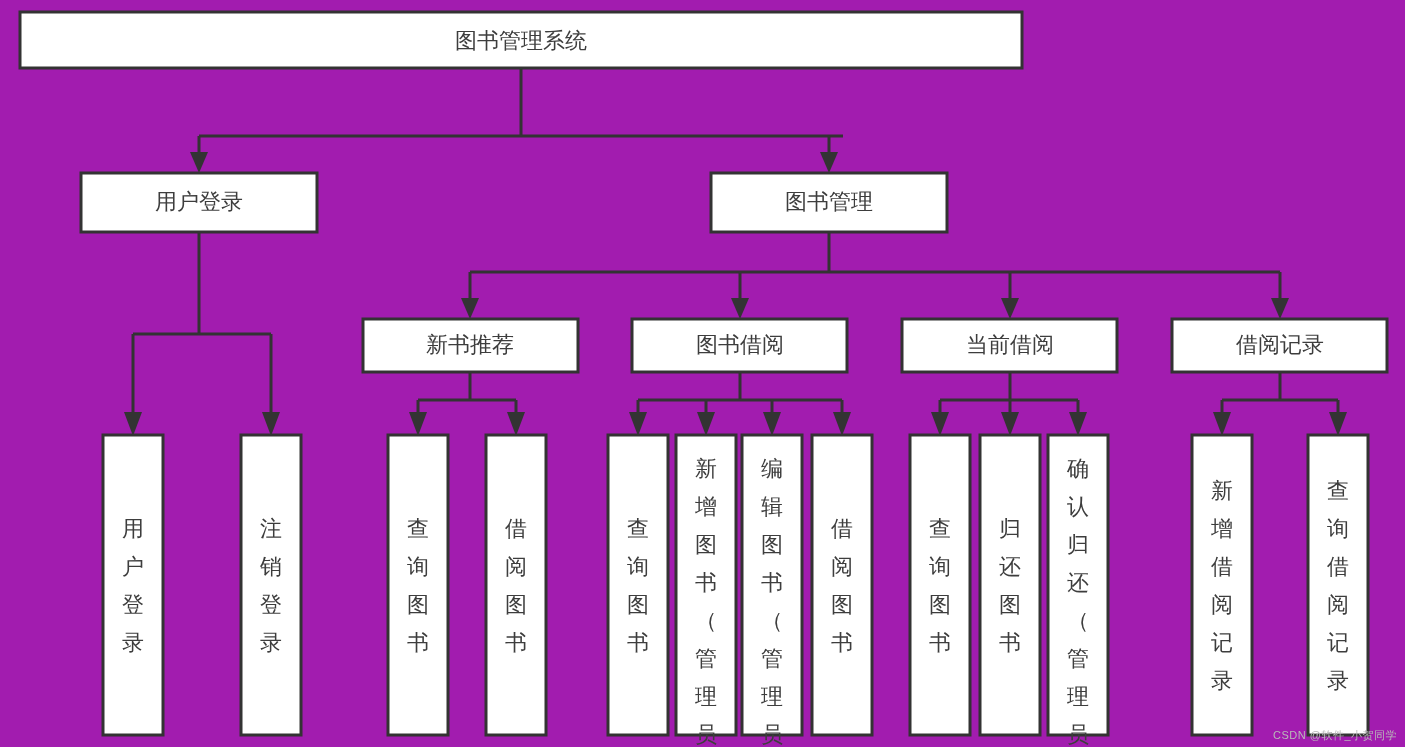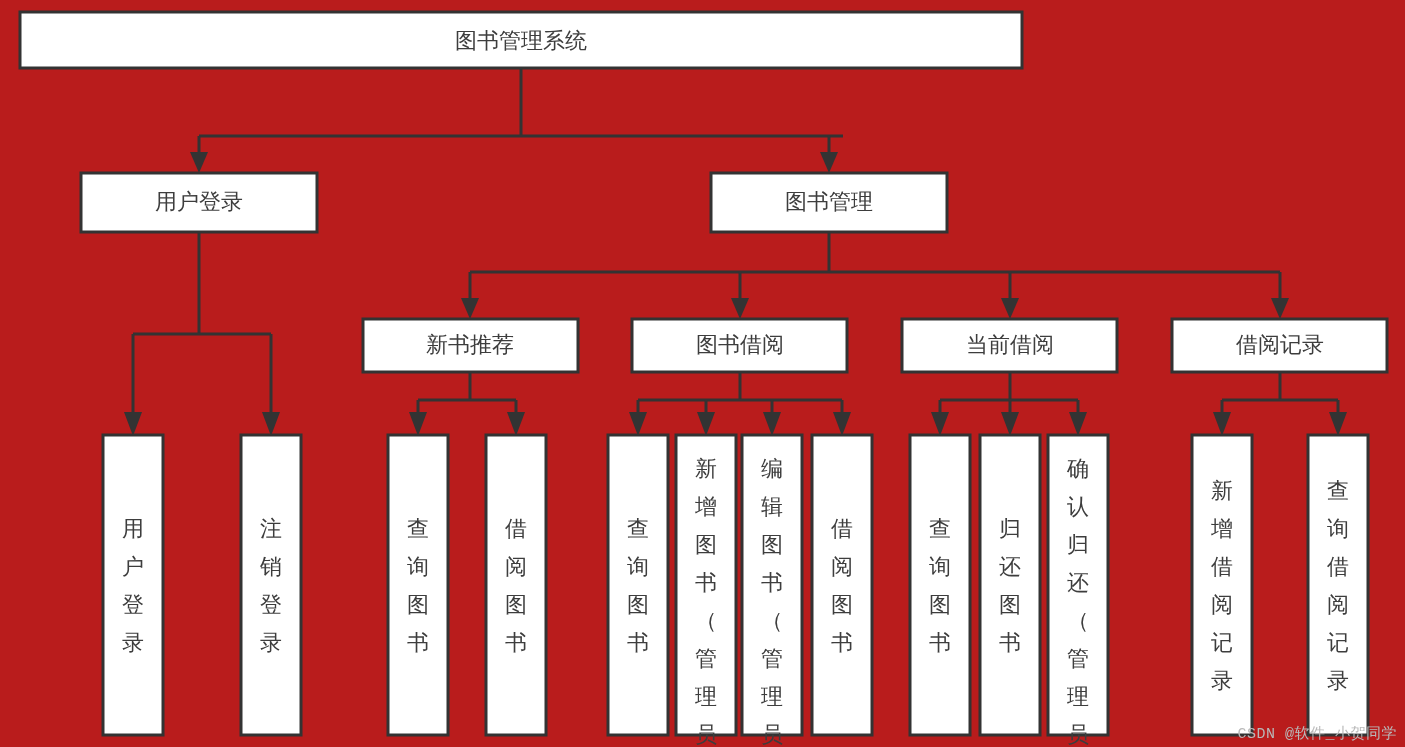--- a/index.html
+++ b/index.html
@@ -1,29 +1,29 @@
 <!DOCTYPE html>
 <html><head>
 <meta charset="utf-8">
 <style>
   html,body{margin:0;padding:0;background:#ffffff;}
   body{width:1405px;height:747px;overflow:hidden;
        font-family:"Liberation Sans","DejaVu Sans",sans-serif;}
-  #diagram-root{position:relative;width:1405px;height:747px;background:#b91c1c;}
+  #diagram-root{position:relative;width:1405px;height:747px;background:#a21caf;}
   svg#tree{position:absolute;left:0;top:0;width:1405px;height:747px;}
   .box-rect{fill:#ffffff;stroke:#333333;stroke-width:3;}
   .conn{stroke:#333333;stroke-width:3;fill:none;stroke-linecap:butt;}
   .arrow-head{fill:#333333;}
   .node-label{font-family:"Liberation Sans","DejaVu Sans",sans-serif;
               font-size:22px;fill:#3d3d3d;}
   .node-label-h{text-anchor:middle;dominant-baseline:middle;}
   .leaf-label{font-family:"Liberation Sans","DejaVu Sans",sans-serif;
               font-size:22px;fill:#3d3d3d;text-anchor:middle;}
-  .watermark{position:absolute;right:8px;bottom:4px;font-size:15px;
-             color:#b9b9b9;font-family:Liberation Mono, monospace;
+  .watermark{position:absolute;right:8px;bottom:4px;font-size:11px;
+             color:#b9b9b9;font-family:Liberation Sans, sans-serif;
              letter-spacing:0.5px;white-space:nowrap;}
 </style>
 </head>
 <body>
 
 <div id="diagram-root">
 
   <svg id="tree" viewBox="0 0 1405 747">
     <defs>
       <marker id="arrow" viewBox="0 0 12 12" refX="6" refY="10" markerWidth="7" markerHeight="9" orient="auto-start-reverse">

